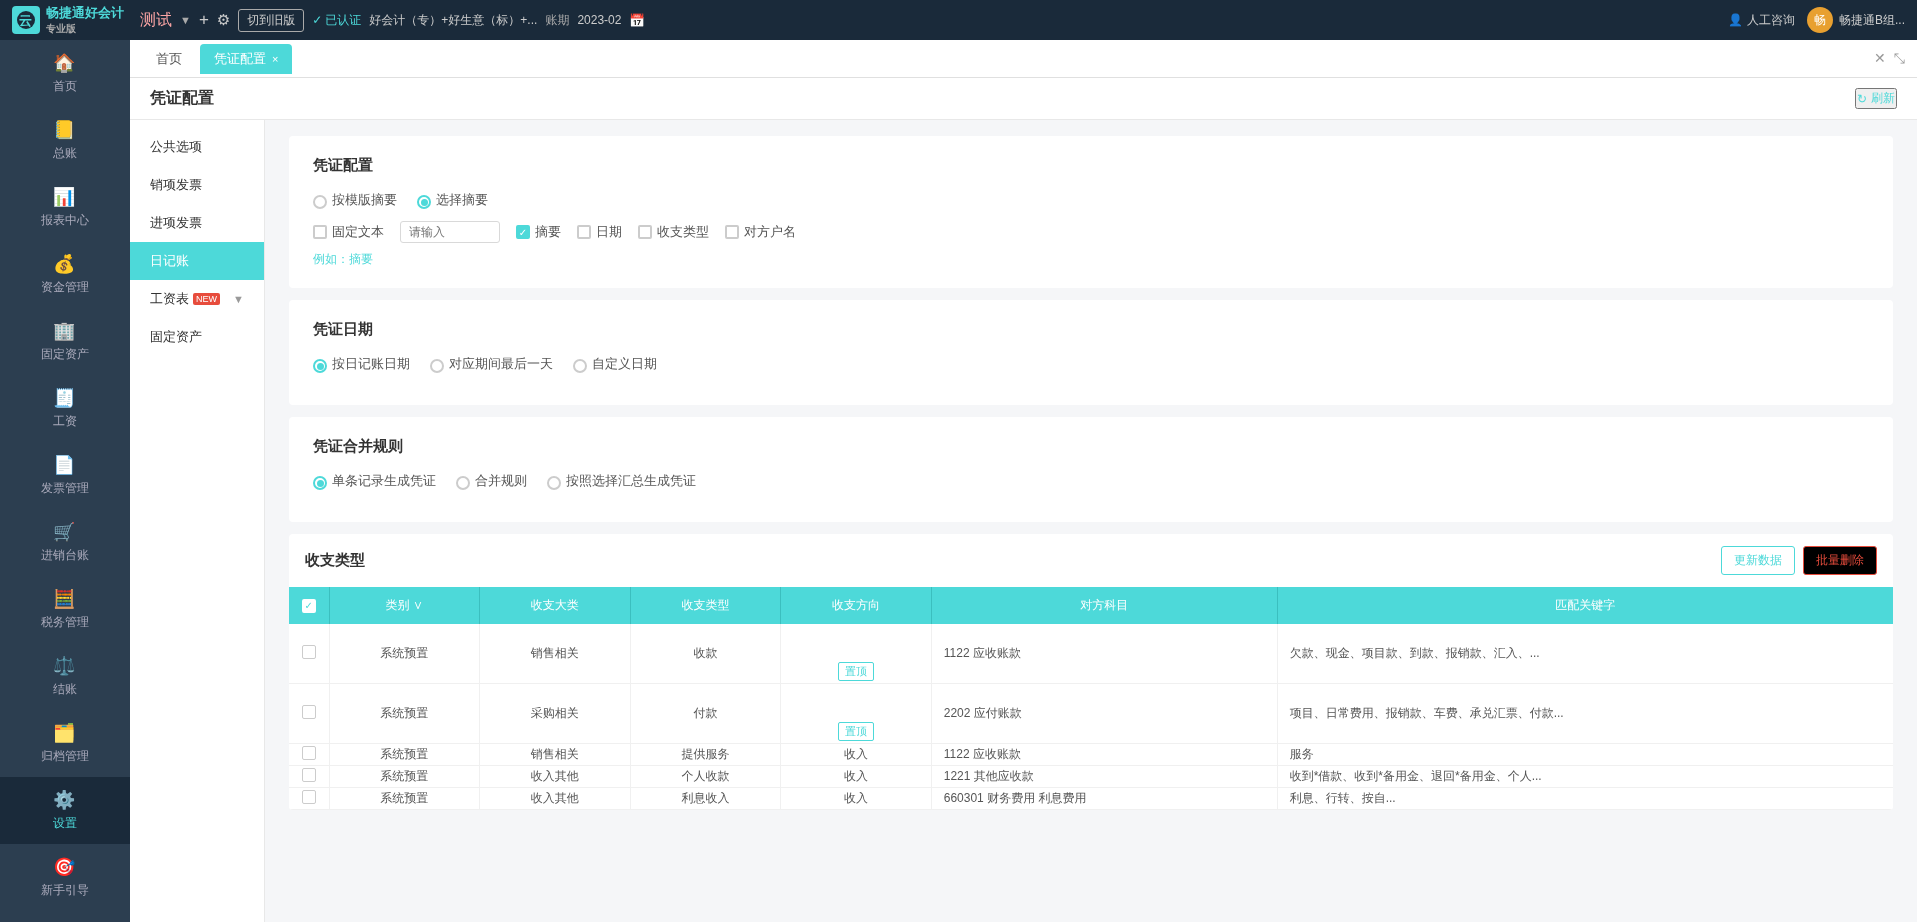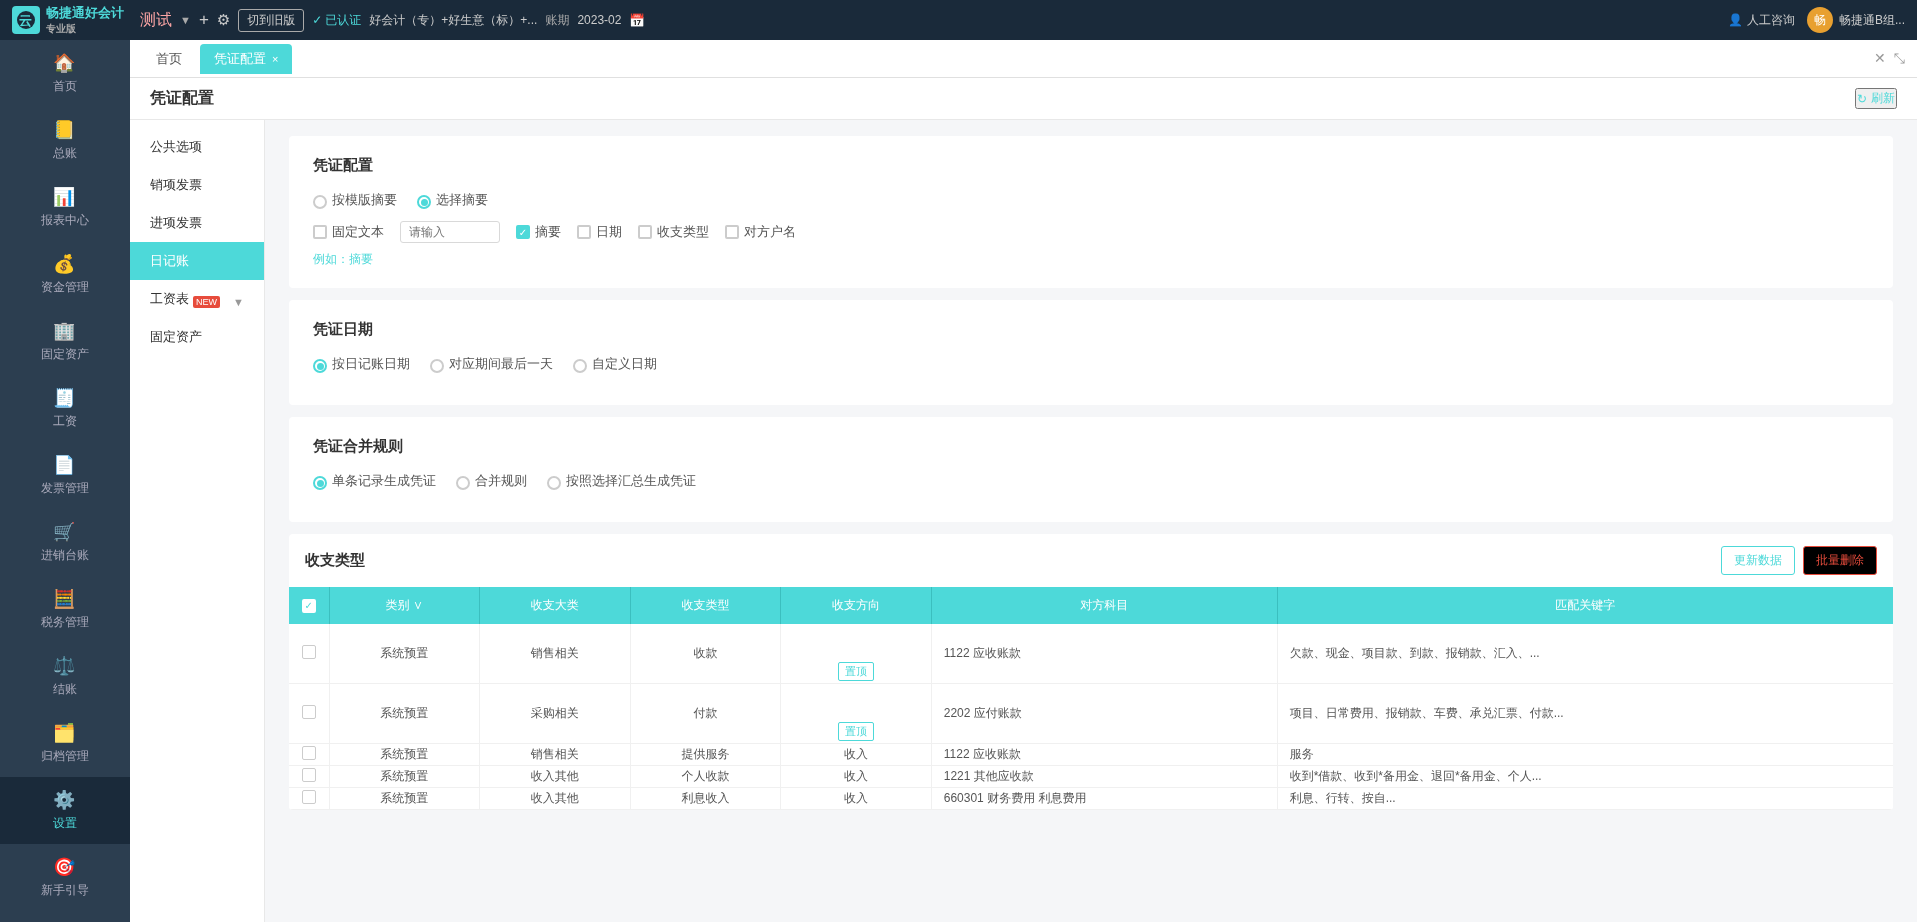--- a/index.html
+++ b/index.html
@@ -228,21 +228,21 @@
         </div>
         <div class="left-nav-item">
           <span>销项发票</span>
         </div>
         <div class="left-nav-item">
           <span>进项发票</span>
         </div>
         <div class="left-nav-item active">
           <span>日记账</span>
         </div>
-        <div class="left-nav-item" style="display:flex;align-items:flex-end;gap:4px;">
+        <div class="left-nav-item" style="display:flex;align-items:center;gap:4px;">
           <span>工资表</span>
           <span class="new-badge">NEW</span>
           <span class="left-nav-arrow">▼</span>
         </div>
         <div class="left-nav-item">
           <span>固定资产</span>
         </div>
       </div>
 
       <div class="right-content">

